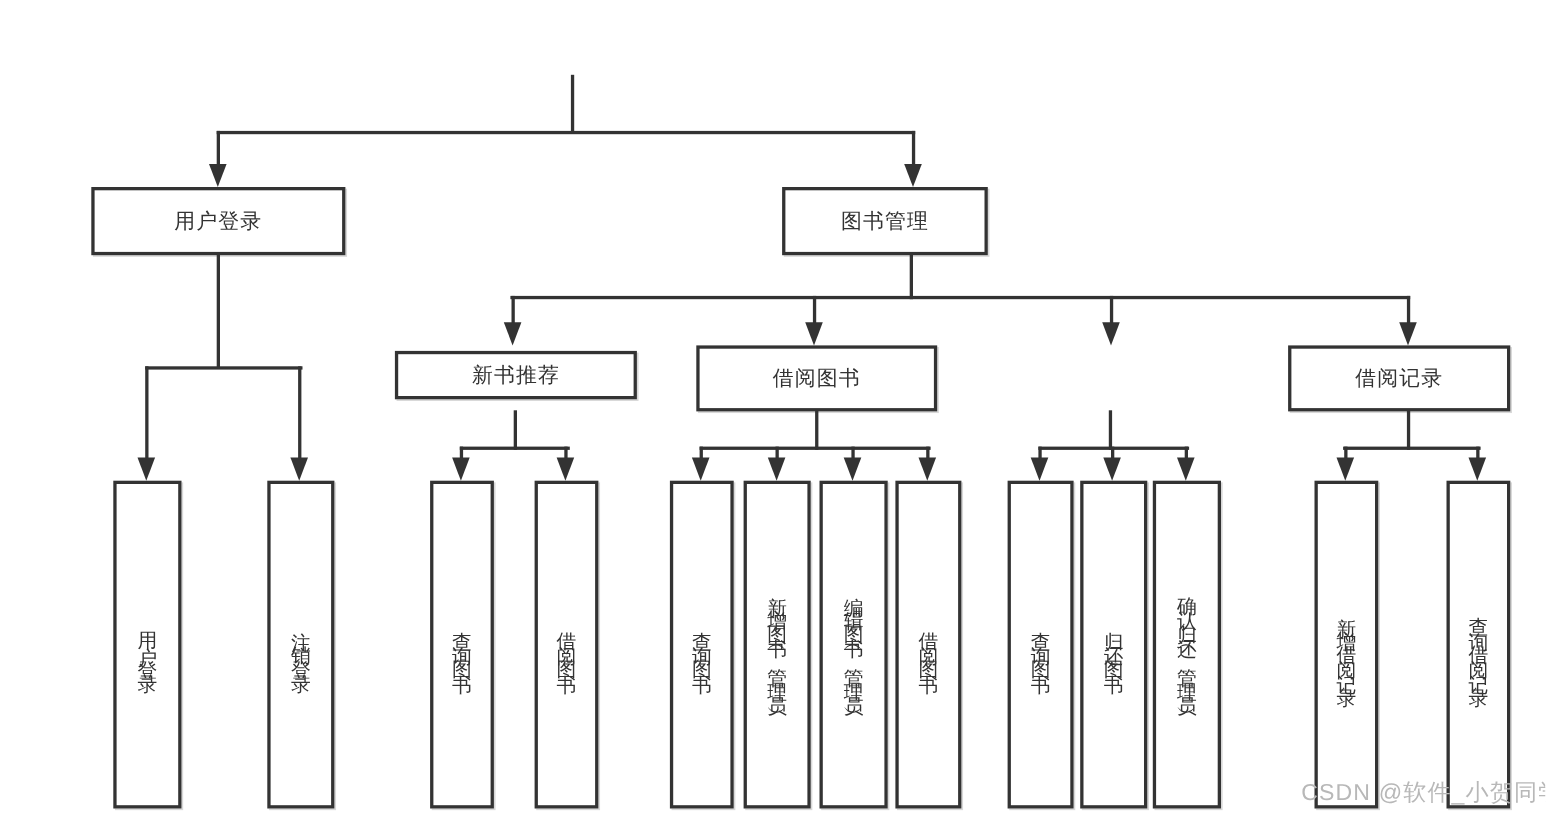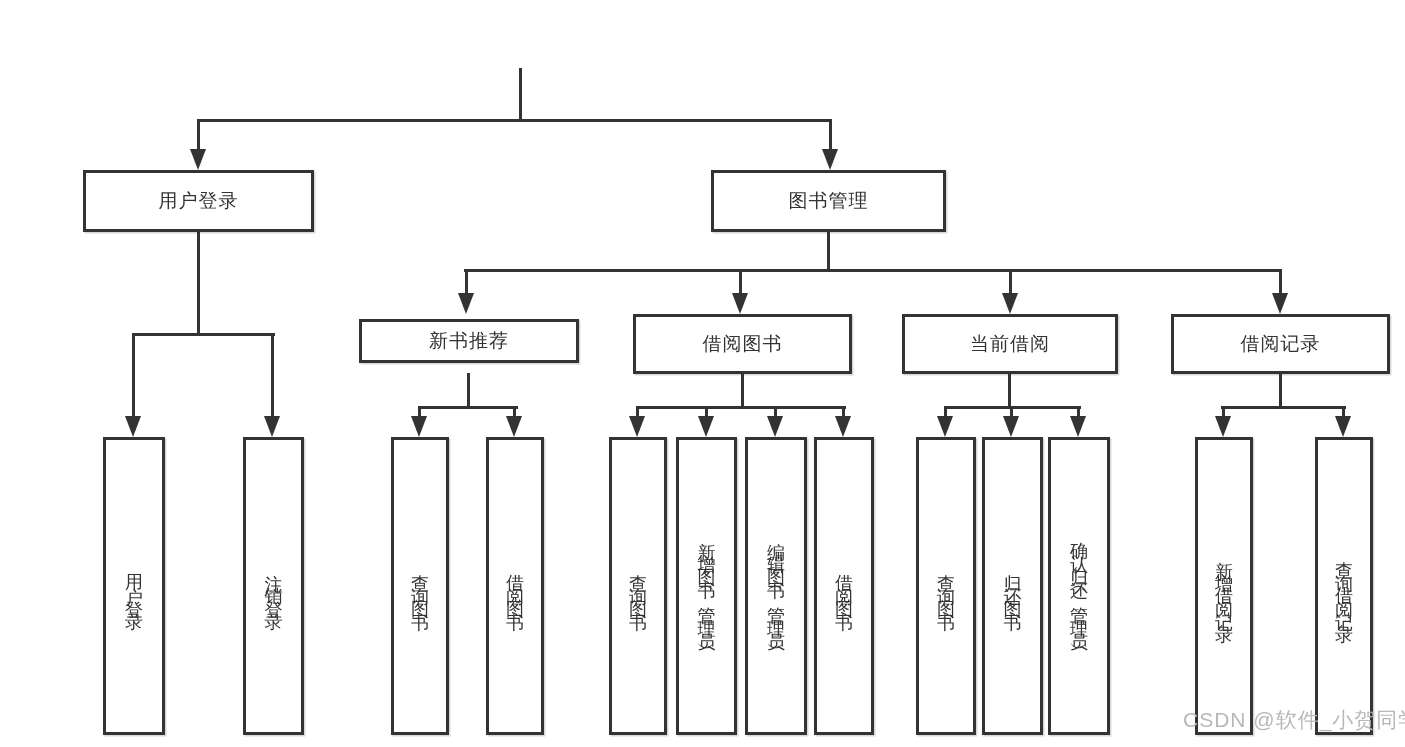--- a/index.html
+++ b/index.html
@@ -31,34 +31,31 @@
 </style>
 </head>
 <body>
 
 <div class="canvas">
 
 
   <div class="box" style="left:83px;top:170px;width:231px;height:62px">
     <span class="hlabel">用户登录</span>
   </div>
-  <div class="box" style="left:711px;top:170px;width:235px;height:62px">
+  <div class="box" style="left:711px;top:170px;width:187px;height:62px">
     <span class="hlabel">图书管理</span>
   </div>
 
   <div class="box" style="left:359px;top:319px;width:220px;height:44px">
     <span class="hlabel">新书推荐</span>
   </div>
   <div class="box" style="left:633px;top:314px;width:219px;height:60px">
     <span class="hlabel">借阅图书</span>
   </div>
-  <div class="box" style="left:902px;top:314px;width:216px;height:60px">
-    <span class="hlabel">当前借阅</span>
-  </div>
-  <div class="box" style="left:1171px;top:314px;width:219px;height:60px">
+  <div class="box" style="left:1171px;top:314px;width:202px;height:60px">
     <span class="hlabel">借阅记录</span>
   </div>
 
   <div class="box" style="left:103px;top:437px;width:62px;height:298px">
     <span class="vlabel">用户登录</span>
   </div>
   <div class="box" style="left:243px;top:437px;width:61px;height:298px">
     <span class="vlabel">注销登录</span>
   </div>
   <div class="box" style="left:391px;top:437px;width:58px;height:298px">

